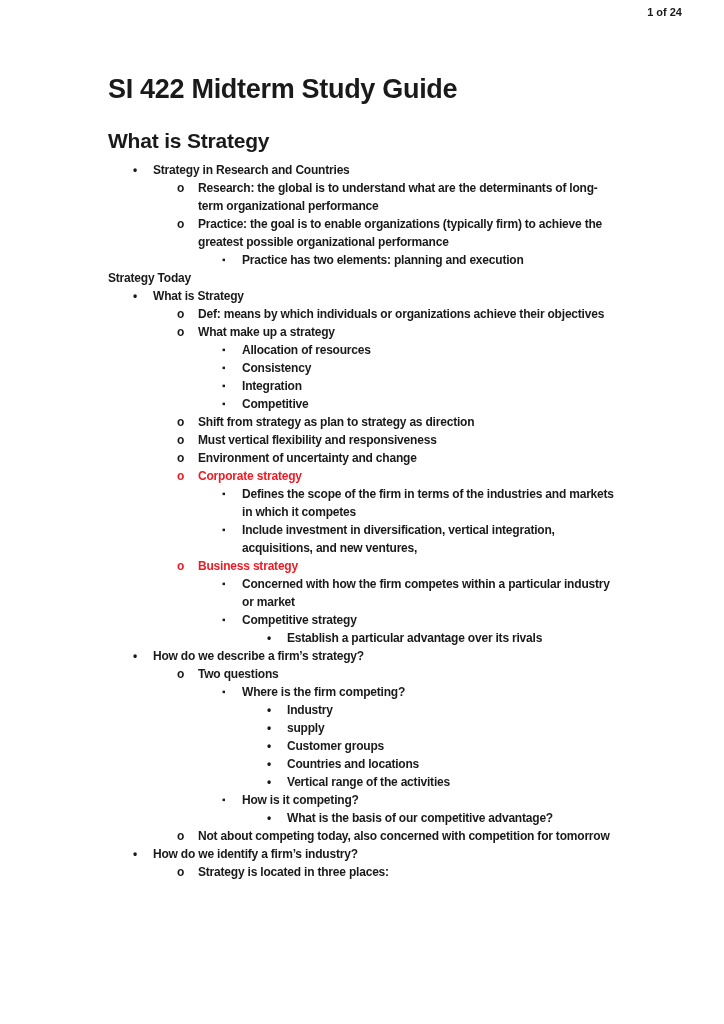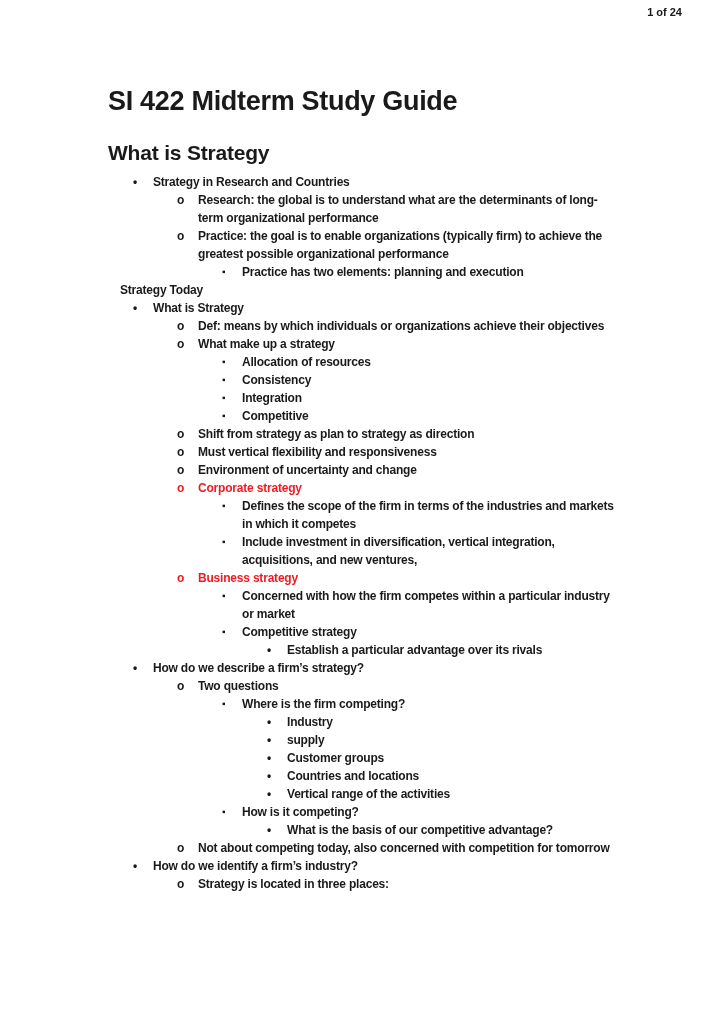--- a/index.html
+++ b/index.html
@@ -19,21 +19,21 @@
   .page-number{
     position:absolute;
     top:6px;
     right:42px;
     font-size:11px;
     letter-spacing:0;
   }
   .content{
     position:absolute;
     left:108px;
-    top:88px;
+    top:76px;
     width:512px;
   }
   h1.doc-title{
     font-size:27px;
     line-height:26px;
     letter-spacing:-0.3px;
   }
   h2.section-heading{
     font-size:21px;
     line-height:25px;
@@ -48,21 +48,21 @@
   }
   .li{
     display:flex;
     align-items:flex-start;
   }
   .li .marker{
     flex:0 0 auto;
     text-align:left;
   }
   .li .txt{flex:1 1 auto;}
-  .level-0{margin-left:12px;}
+  .level-0{margin-left:0;}
   .level-1{margin-left:25px;}
   .level-1 .marker{width:20px;}
   .level-2{margin-left:69px;}
   .level-2 .marker{width:21px;}
   .level-3{margin-left:114px;}
   .level-3 .marker{width:20px;font-size:10px;line-height:18px;}
   .level-4{margin-left:159px;}
   .level-4 .marker{width:20px;}
   .li.red{color:var(--red);}
 </style>

